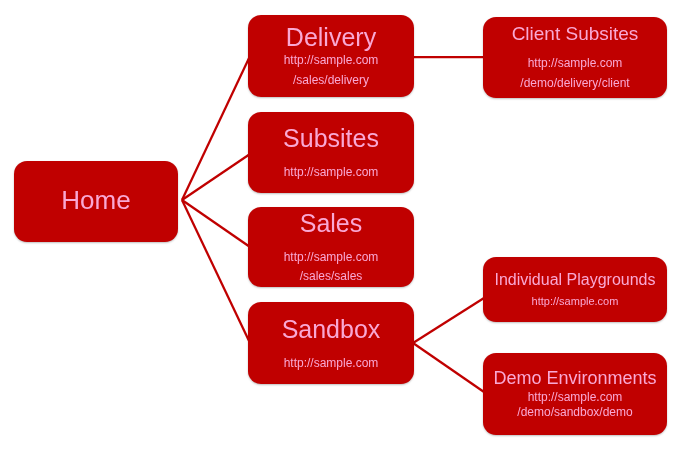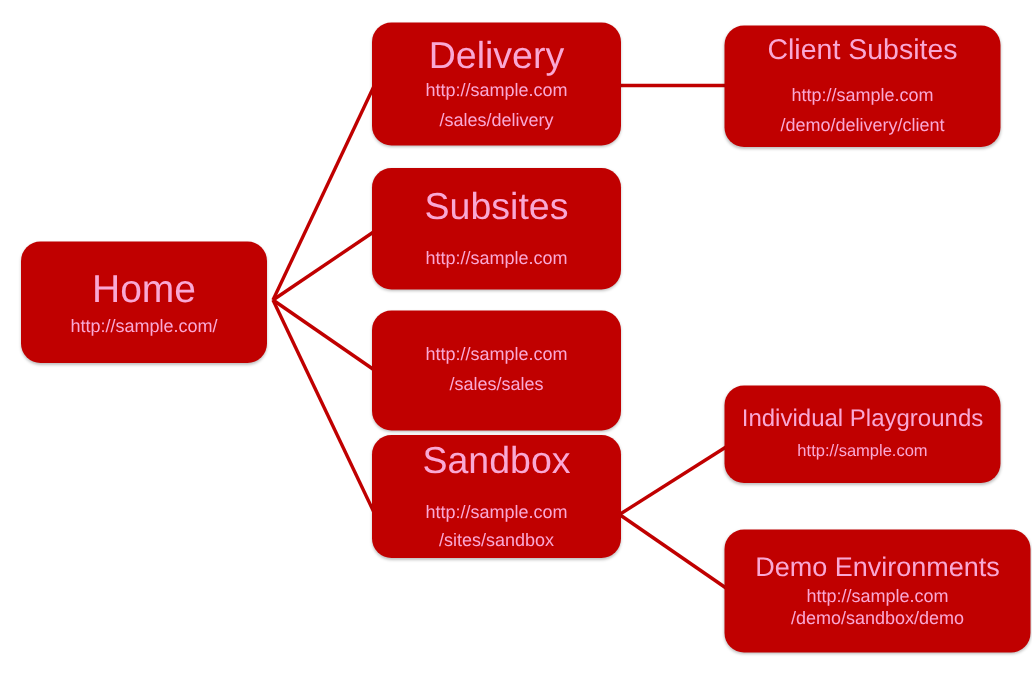--- a/index.html
+++ b/index.html
@@ -58,83 +58,80 @@
   .n-home .node-title { font-size: 26px; margin-bottom: 2px; }
   .n-delivery    { left: 248px; top: 15px;  width: 166px; height: 82px; }
   .n-delivery .node-title { margin-bottom: 1px; }
   .n-delivery .urls { row-gap: 5px; }
   .n-marketing   { left: 248px; top: 112px; width: 166px; height: 81px; }
   .n-marketing .node-title { margin-bottom: 12px; }
   .n-marketing .urls { row-gap: 5px; }
   .n-sales       { left: 248px; top: 207px; width: 166px; height: 80px; }
   .n-sales .node-title { margin-bottom: 12px; }
   .n-sales .urls { row-gap: 4px; }
-  .n-sandbox     { left: 248px; top: 290px; width: 166px; height: 82px; }
+  .n-sandbox     { left: 248px; top: 302px; width: 166px; height: 82px; }
   .n-sandbox .node-title { margin-bottom: 12px; }
   .n-sandbox .urls { row-gap: 4px; }
   .n-client      { left: 483px; top: 17px;  width: 184px; height: 81px; }
   .n-client .node-title { font-size: 19px; margin-bottom: 11px; }
   .n-client .urls { row-gap: 4px; }
   .n-individual  { left: 483px; top: 257px; width: 184px; height: 65px; }
   .n-individual .node-title { font-size: 16px; margin-bottom: 5px; }
   .n-individual .node-url { font-size: 11px; }
   .n-individual .urls { row-gap: 4px; }
-  .n-demo        { left: 483px; top: 353px; width: 204px; height: 82px; }
+  .n-demo        { left: 483px; top: 353px; width: 184px; height: 82px; }
   .n-demo .node-title { font-size: 18px; margin-bottom: 2px; }
   .n-demo .node-url { line-height: 1.25; }
 </style>
 </head>
 <body>
 
 <div class="canvas">
 
   <svg class="connectors" viewBox="0 0 688 452" xmlns="http://www.w3.org/2000/svg">
     <line x1="182" y1="200" x2="250" y2="56" stroke="#C00000" stroke-width="2.25"></line>
     <line x1="182" y1="200" x2="250" y2="154" stroke="#C00000" stroke-width="2.25"></line>
     <line x1="182" y1="200" x2="250" y2="247" stroke="#C00000" stroke-width="2.25"></line>
     <line x1="182" y1="200" x2="250" y2="343" stroke="#C00000" stroke-width="2.25"></line>
     <line x1="413" y1="57" x2="484" y2="57" stroke="#C00000" stroke-width="2.25"></line>
     <line x1="413" y1="343" x2="484" y2="298" stroke="#C00000" stroke-width="2.25"></line>
     <line x1="413" y1="343" x2="484" y2="392" stroke="#C00000" stroke-width="2.25"></line>
   </svg>
 
   <div class="node n-home">
     <div class="node-title">Home</div>
-    <div class="urls">
-      <div class="node-url">http://sample.com/</div>
-    </div>
   </div>
 
   <div class="node n-delivery">
     <div class="node-title">Delivery</div>
     <div class="urls">
       <div class="node-url">http://sample.com</div>
       <div class="node-url">/sales/delivery</div>
     </div>
   </div>
 
   <div class="node n-marketing">
     <div class="node-title">Subsites</div>
     <div class="urls">
       <div class="node-url">http://sample.com</div>
     </div>
   </div>
 
   <div class="node n-sales">
+    <div class="node-title">Sales</div>
     <div class="urls">
       <div class="node-url">http://sample.com</div>
       <div class="node-url">/sales/sales</div>
     </div>
   </div>
 
   <div class="node n-sandbox">
     <div class="node-title">Sandbox</div>
     <div class="urls">
       <div class="node-url">http://sample.com</div>
-      <div class="node-url">/sites/sandbox</div>
     </div>
   </div>
 
   <div class="node n-client">
     <div class="node-title">Client Subsites</div>
     <div class="urls">
       <div class="node-url">http://sample.com</div>
       <div class="node-url">/demo/delivery/client</div>
     </div>
   </div>

